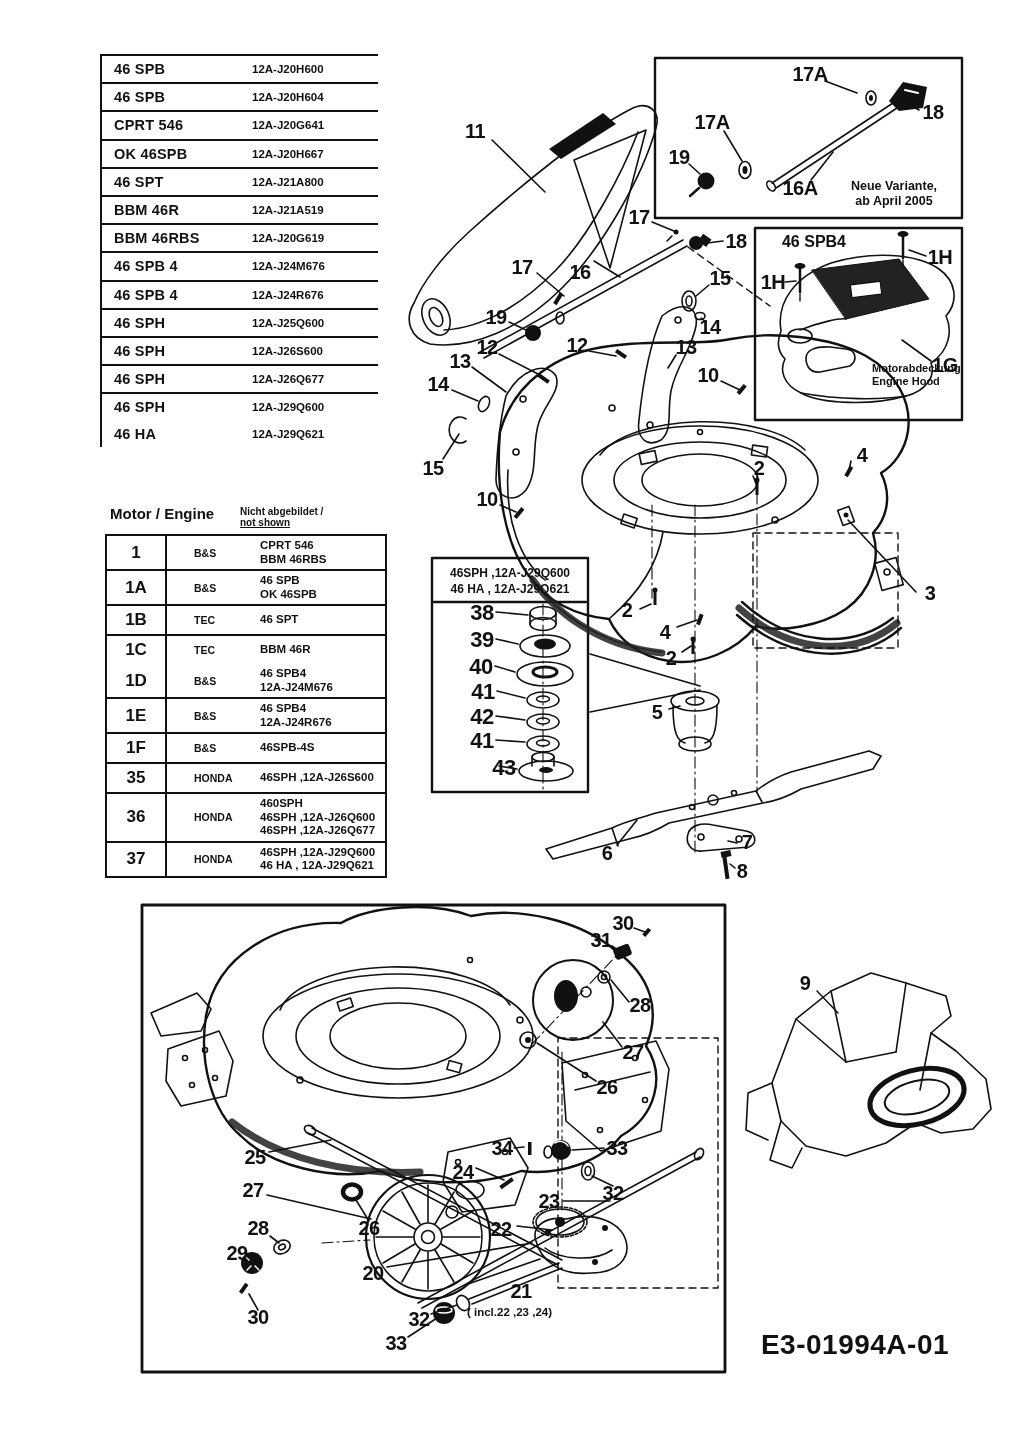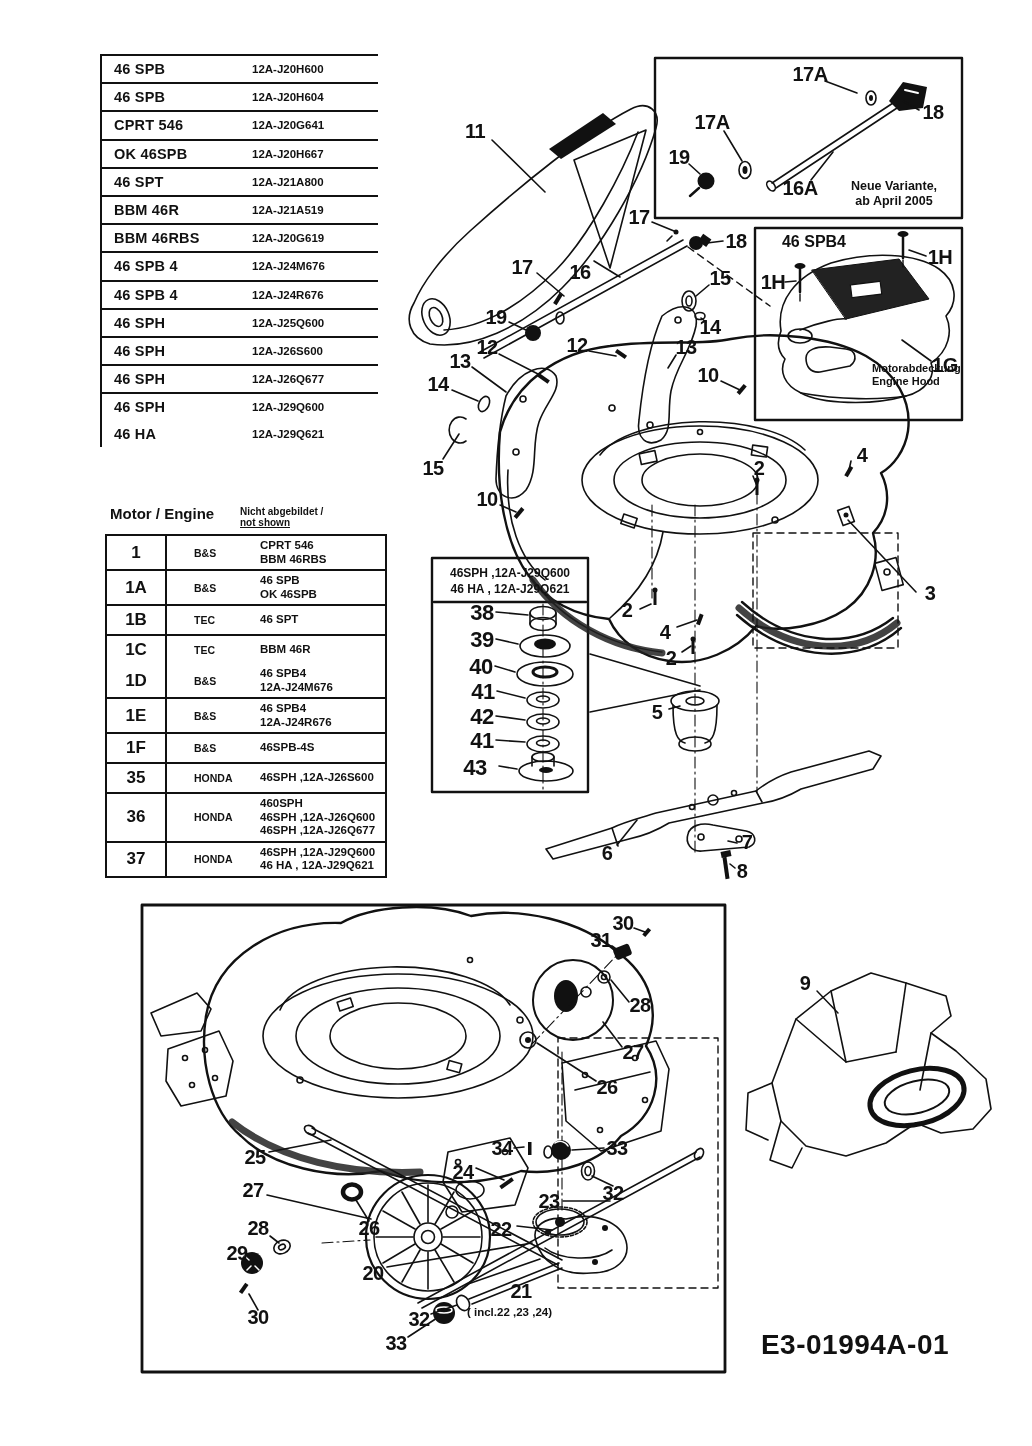--- a/index.html
+++ b/index.html
@@ -567,21 +567,21 @@
       <span class="co" style="left: 933px; top: 112px;">18</span>
       <span class="co" style="left: 773px; top: 282px;">1H</span>
       <span class="co" style="left: 940px; top: 257px;">1H</span>
       <span class="co" style="left: 945px; top: 365px;">1G</span>
       <span class="co" style="left: 482px; top: 613px; font-size: 22px;">38</span>
       <span class="co" style="left: 482px; top: 640px; font-size: 22px;">39</span>
       <span class="co" style="left: 481px; top: 667px; font-size: 22px;">40</span>
       <span class="co" style="left: 483px; top: 692px; font-size: 22px;">41</span>
       <span class="co" style="left: 482px; top: 717px; font-size: 22px;">42</span>
       <span class="co" style="left: 482px; top: 741px; font-size: 22px;">41</span>
-      <span class="co" style="left: 475px; top: 768px; font-size: 22px;">43</span>
+      <span class="co" style="left: 504px; top: 768px; font-size: 22px;">43</span>
       <span class="co" style="left: 623px; top: 923px;">30</span>
       <span class="co" style="left: 601px; top: 940px;">31</span>
       <span class="co" style="left: 640px; top: 1005px;">28</span>
       <span class="co" style="left: 633px; top: 1052px;">27</span>
       <span class="co" style="left: 607px; top: 1087px;">26</span>
       <span class="co" style="left: 502px; top: 1148px;">34</span>
       <span class="co" style="left: 617px; top: 1148px;">33</span>
       <span class="co" style="left: 255px; top: 1157px;">25</span>
       <span class="co" style="left: 463px; top: 1172px;">24</span>
       <span class="co" style="left: 549px; top: 1201px;">23</span>

